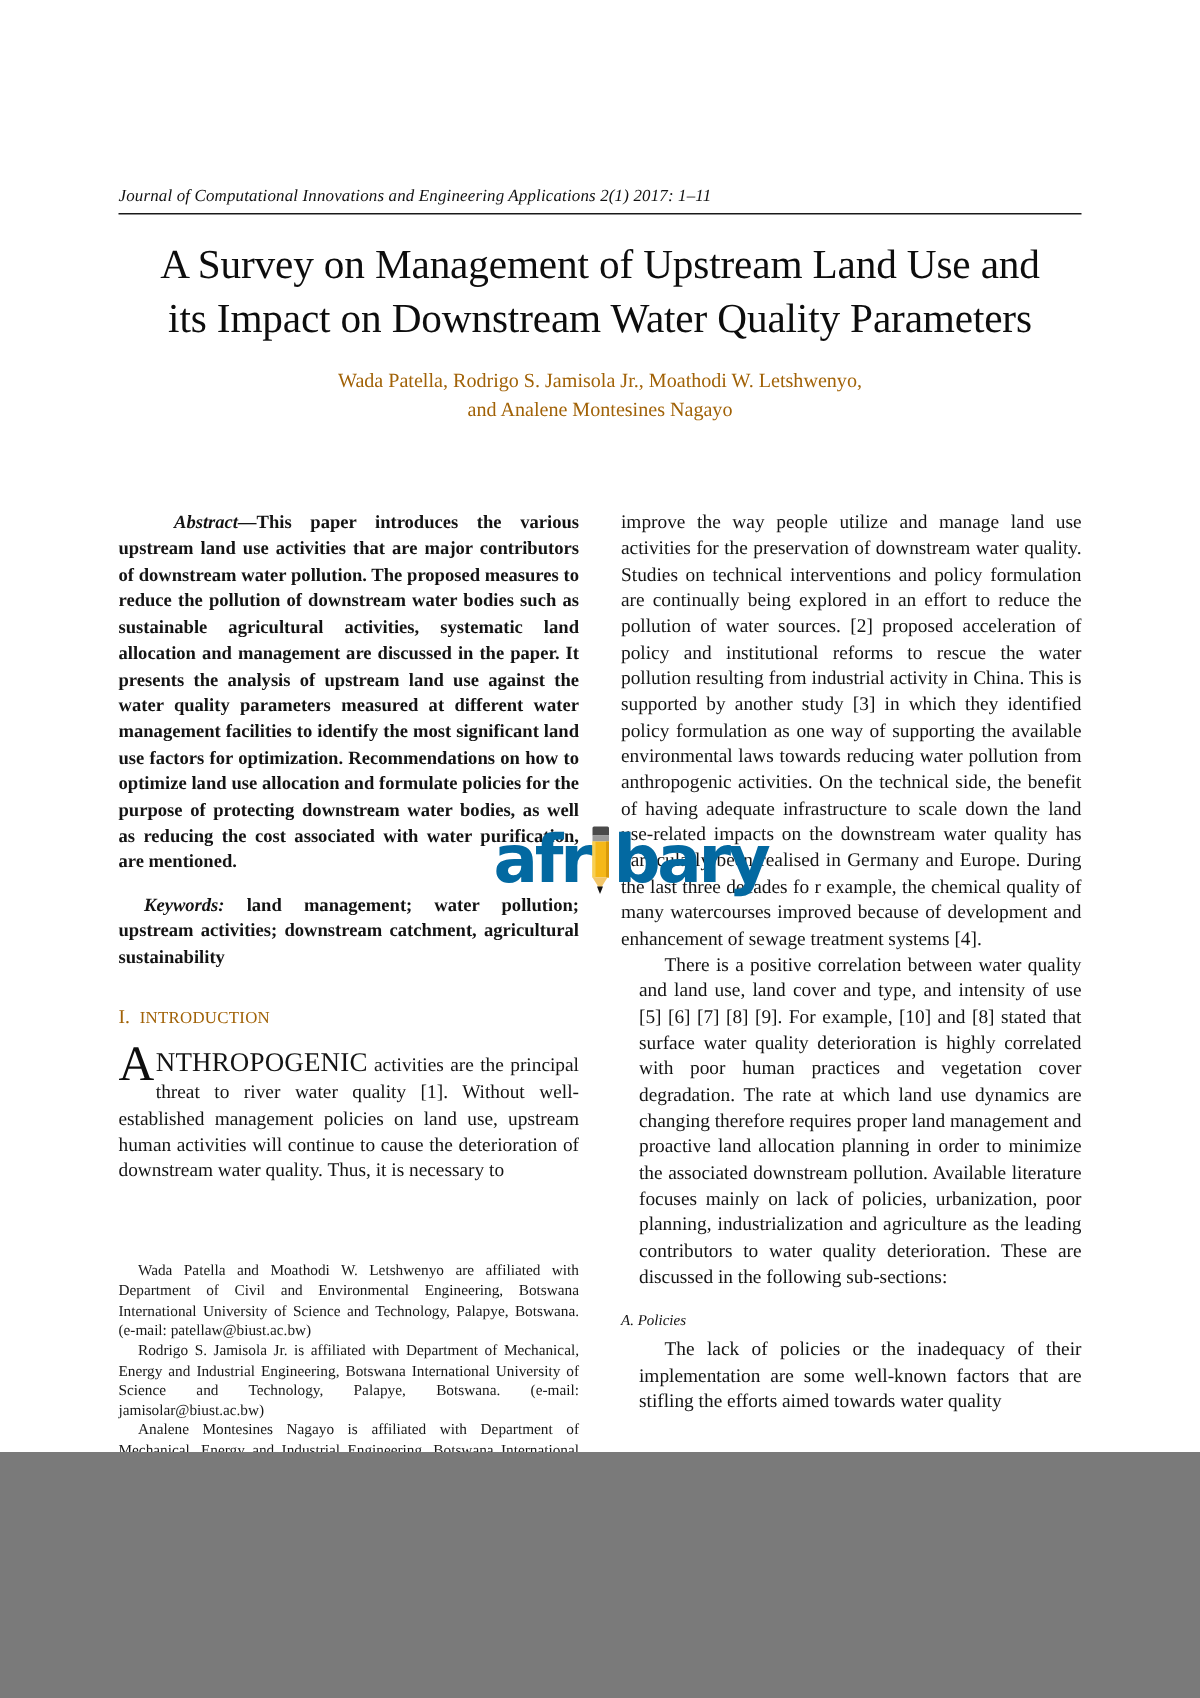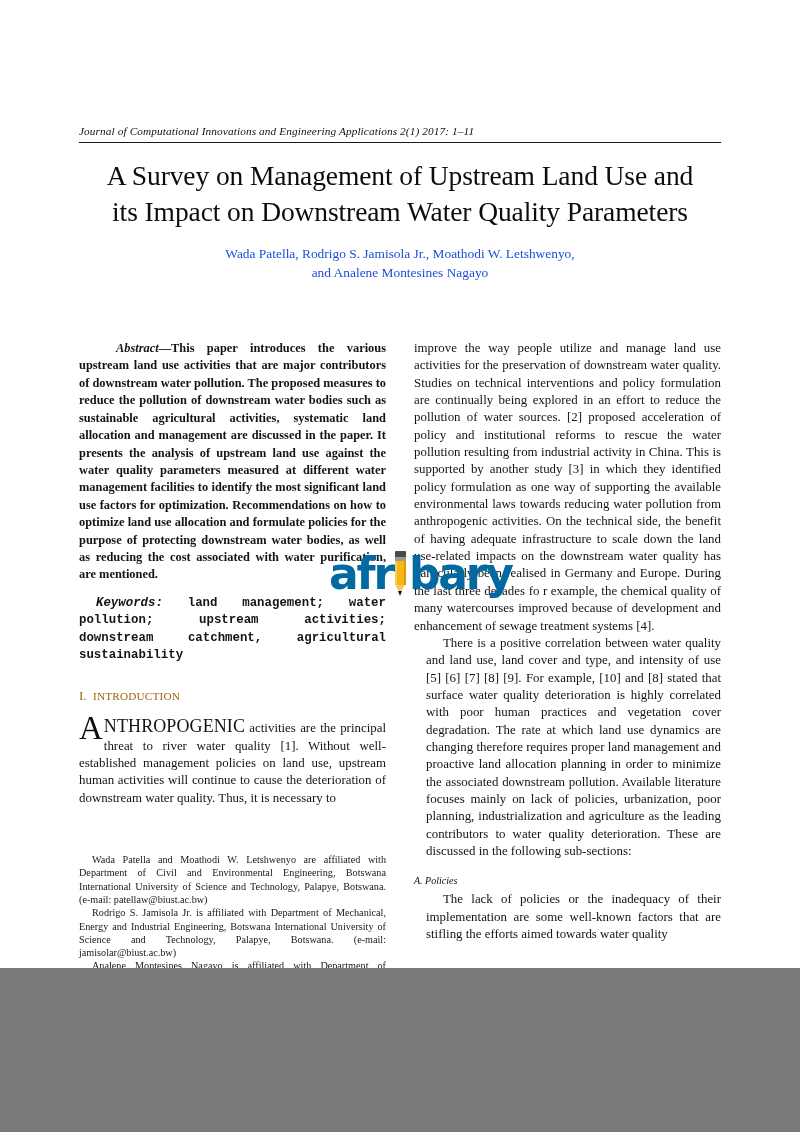--- a/index.html
+++ b/index.html
@@ -58,21 +58,21 @@
     line-height: 1.31;
     font-weight: normal;
     color: #0d0d0d;
     margin: 0;
     letter-spacing: -0.1px;
   }
   .authors {
     margin-top: 15px;
     font-size: 13.4px;
     line-height: 1.38;
-    color: #1d4ed8;
+    color: #a16207;
   }
   .authors .a-line { display: block; }
 
   
   .columns {
     position: absolute;
     left: 79px;
     top: 340px;
     width: 642px;
     height: 690px;
@@ -101,21 +101,20 @@
     hyphens: none;
   }
   .abstract .lbl { font-style: italic; font-weight: bold; margin-left: 20px; }
 
   .keywords {
     font-weight: bold;
     font-size: 12.4px;
     line-height: 1.405;
     text-indent: 17px;
     margin-top: 11px;
-    font-family: Liberation Mono, monospace;
   }
   .keywords .lbl { font-style: italic; font-weight: bold; }
 
   .section-head {
     font-size: 13px;
     margin-top: 23px;
     margin-bottom: 10px;
     color: #a16207;
   }
   .section-head .numeral { font-variant: normal; }
@@ -157,21 +156,21 @@
     font-size: 10px;
     margin-top: 15px;
     margin-bottom: 5px;
     color: #111;
   }
 
   
   .footnotes {
     position: absolute;
     left: 0;
-    bottom: 4px;
+    bottom: 16px;
     width: 307px;
   }
   .footnotes p {
     font-size: 10.2px;
     line-height: 1.305;
     text-indent: 13px;
     color: #171717;
   }
 
   

